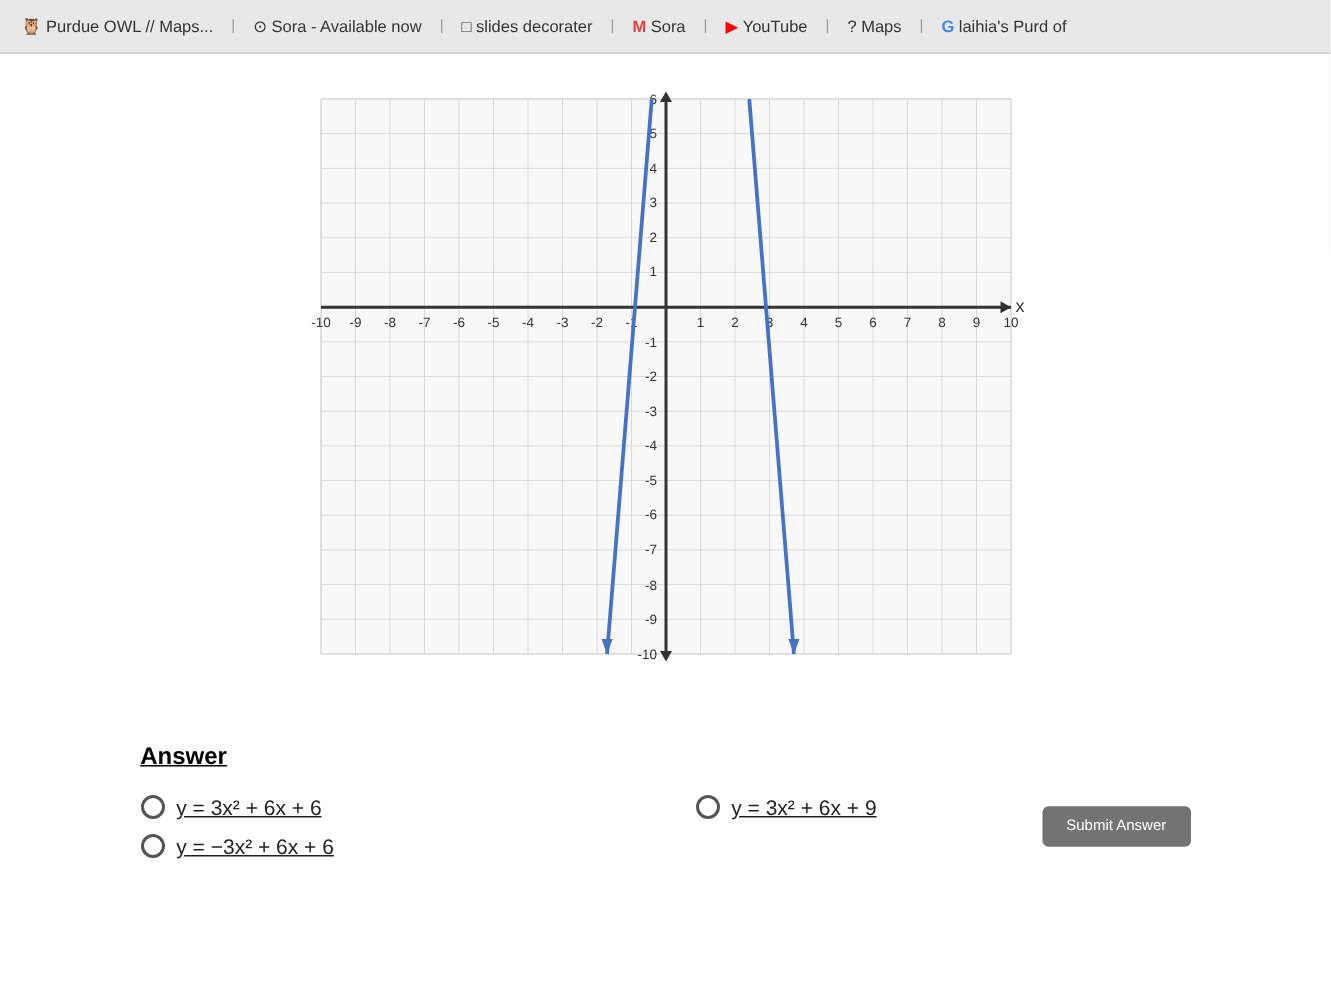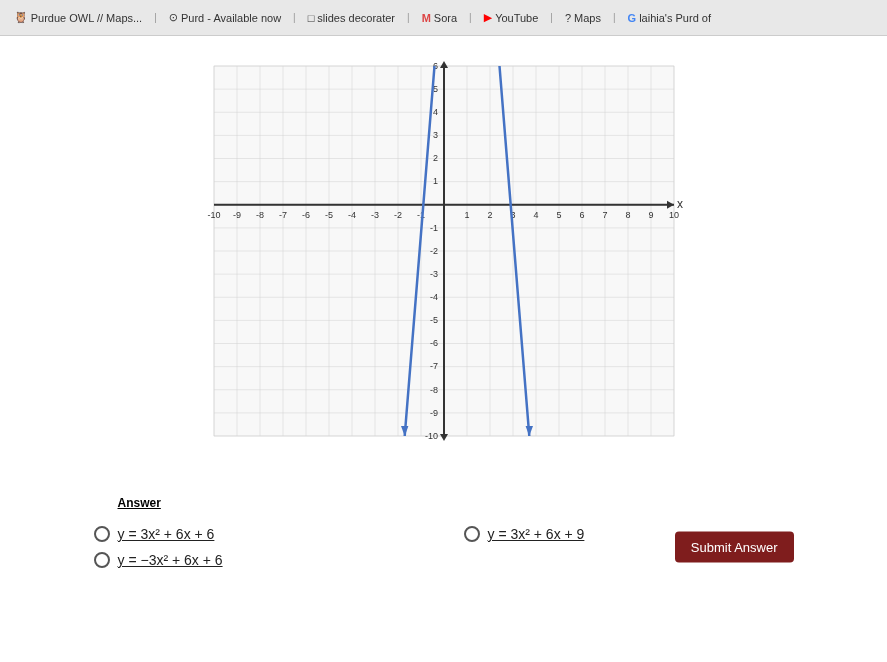--- a/index.html
+++ b/index.html
@@ -56,24 +56,23 @@
     }
 
     
     .answer-section {
       width: 100%;
       max-width: 700px;
       margin-top: 10px;
     }
     .answer-title {
       font-weight: bold;
-      font-size: 12px;
+      font-size: 16px;
       text-decoration: underline;
       margin-bottom: 16px;
-      margin-left: 24px;
     }
     .choices-grid {
       display: grid;
       grid-template-columns: 1fr 1fr;
       gap: 10px 40px;
       align-items: center;
       position: relative;
     }
     .choice-item {
       display: flex;
@@ -92,45 +91,45 @@
     .choice-text {
       font-size: 14px;
       color: #222;
       text-decoration: underline;
     }
     .submit-btn {
       position: absolute;
       right: 0;
       top: 50%;
       transform: translateY(-50%);
-      background: #7f1d1d;
+      background: #737373;
       color: white;
       border: none;
       padding: 8px 16px;
       border-radius: 4px;
-      font-size: 13px;
+      font-size: 10px;
       cursor: pointer;
       white-space: nowrap;
     }
 
     
     .graph-svg {
       display: block;
     }
   </style>
 </head>
 <body>
 
 <div class="browser-toolbar">
   <span class="tab-item">
     🦉 <span>Purdue OWL // Maps...</span>
   </span>
   <span class="tab-divider">|</span>
   <span class="tab-item">
-    ⊙ <span>Purd - Available now</span>
+    ⊙ <span>Sora - Available now</span>
   </span>
   <span class="tab-divider">|</span>
   <span class="tab-item">
     □ <span>slides decorater</span>
   </span>
   <span class="tab-divider">|</span>
   <span class="tab-item">
     <span style="color:#d44;font-weight:bold;">M</span> 
       <span>Sora</span>
   </span>

